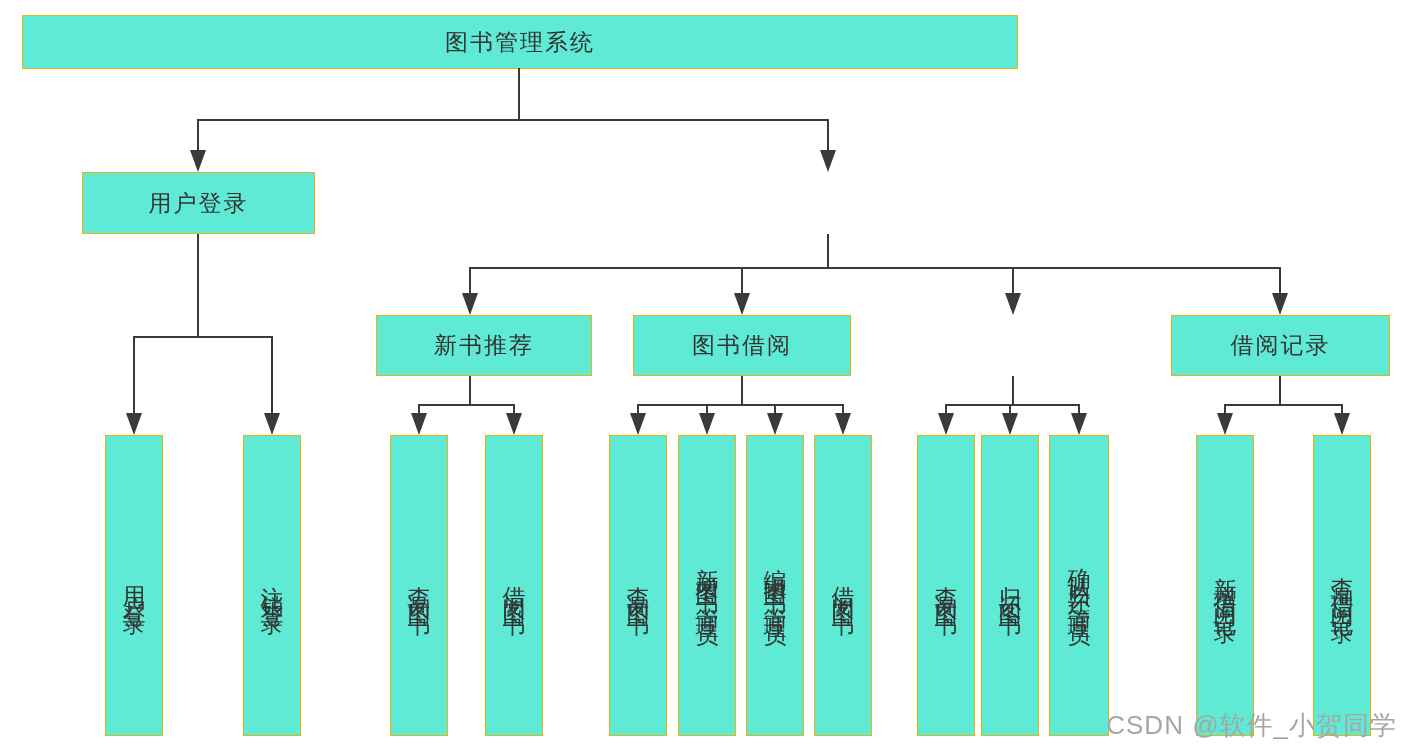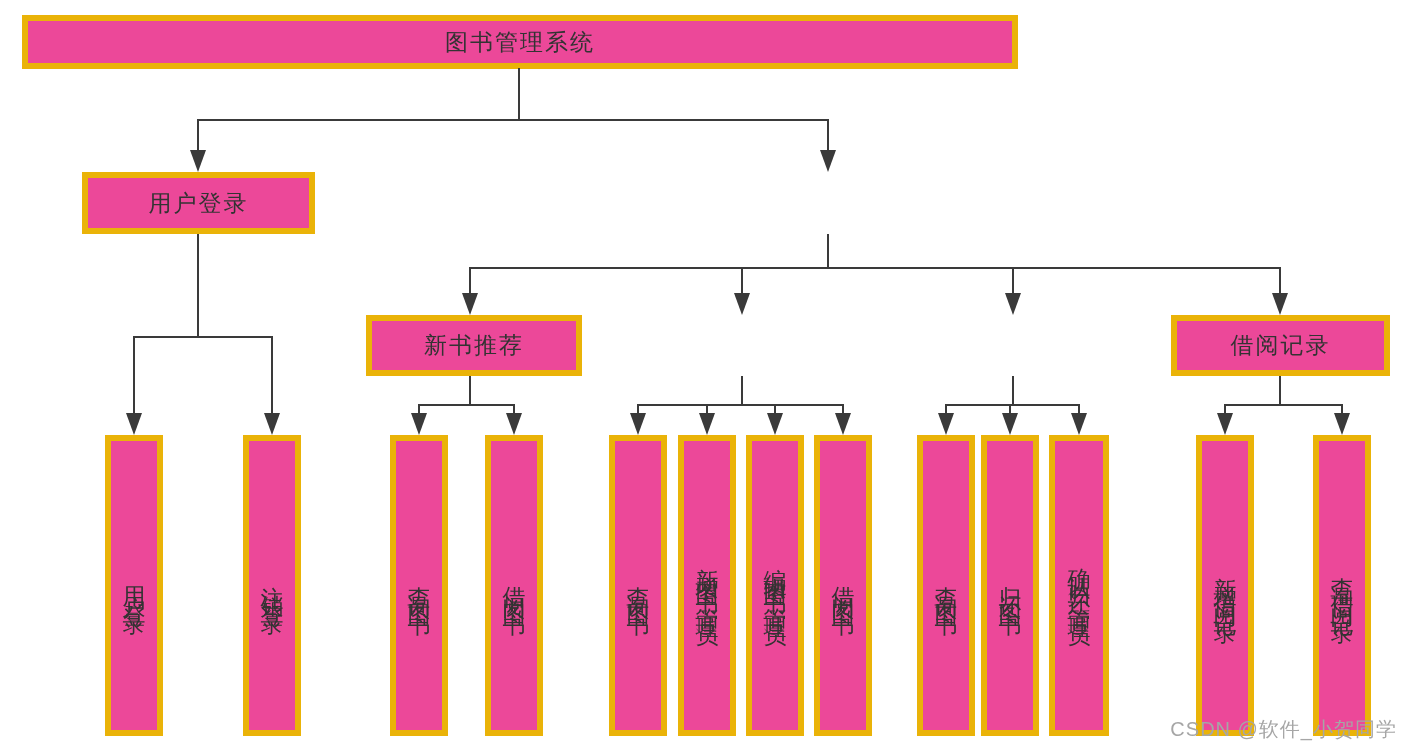--- a/index.html
+++ b/index.html
@@ -8,22 +8,22 @@
     width: 1405px;
     height: 747px;
     background: #ffffff;
     overflow: hidden;
     font-family: "Liberation Sans", "DejaVu Sans", sans-serif;
     color: #333333;
   }
   .box {
     position: absolute;
     box-sizing: border-box;
-    background: #ec4899;
-    border: 6px solid #eab308;
+    background: #5eead4;
+    border: 1px solid #eab308;
     display: flex;
     align-items: center;
     justify-content: center;
   }
   .h-label {
     font-size: 23px;
     letter-spacing: 2px;
     color: #333333;
     white-space: nowrap;
   }
@@ -48,41 +48,44 @@
     width: 0;
     height: 0;
     border-left: 8px solid transparent;
     border-right: 8px solid transparent;
     border-top: 22px solid #3a3a3a;
   }
   .watermark {
     position: absolute;
     right: 8px;
     bottom: 4px;
-    font-size: 20px;
+    font-size: 26px;
     color: #a6a6a6;
     letter-spacing: 1px;
     white-space: nowrap;
   }
 </style>
 </head>
 <body>
 
 <div id="canvas">
 
   <div class="box" style="left:22px; top:15px; width:996px; height:54px;">
     <span class="h-label">图书管理系统</span>
   </div>
 
   <div class="box" style="left:82px; top:172px; width:233px; height:62px;">
     <span class="h-label">用户登录</span>
   </div>
 
-  <div class="box" style="left:366px; top:315px; width:216px; height:61px;">
+  <div class="box" style="left:376px; top:315px; width:216px; height:61px;">
     <span class="h-label">新书推荐</span>
+  </div>
+  <div class="box" style="left:633px; top:315px; width:218px; height:61px;">
+    <span class="h-label">图书借阅</span>
   </div>
   <div class="box" style="left:1171px; top:315px; width:219px; height:61px;">
     <span class="h-label">借阅记录</span>
   </div>
 
   <div class="box leaf" style="left:105px;">
     <span class="v-label">用户登录</span>
   </div>
   <div class="box leaf" style="left:243px;">
     <span class="v-label">注销登录</span>

